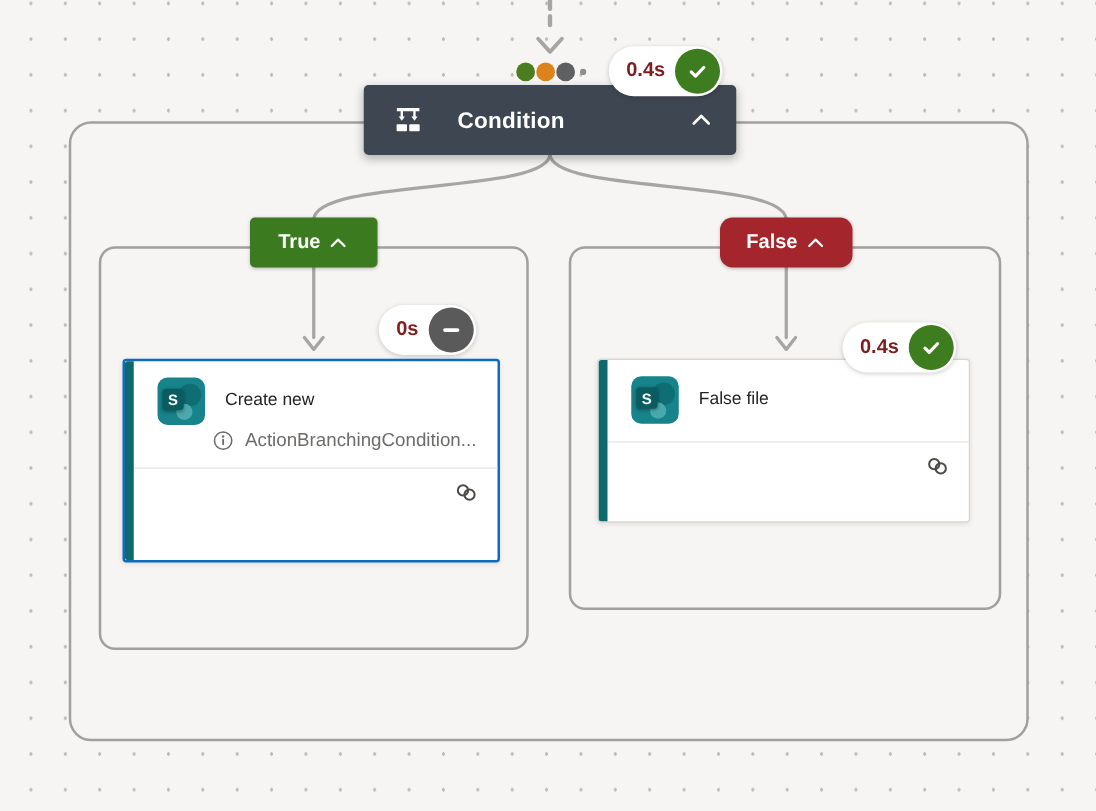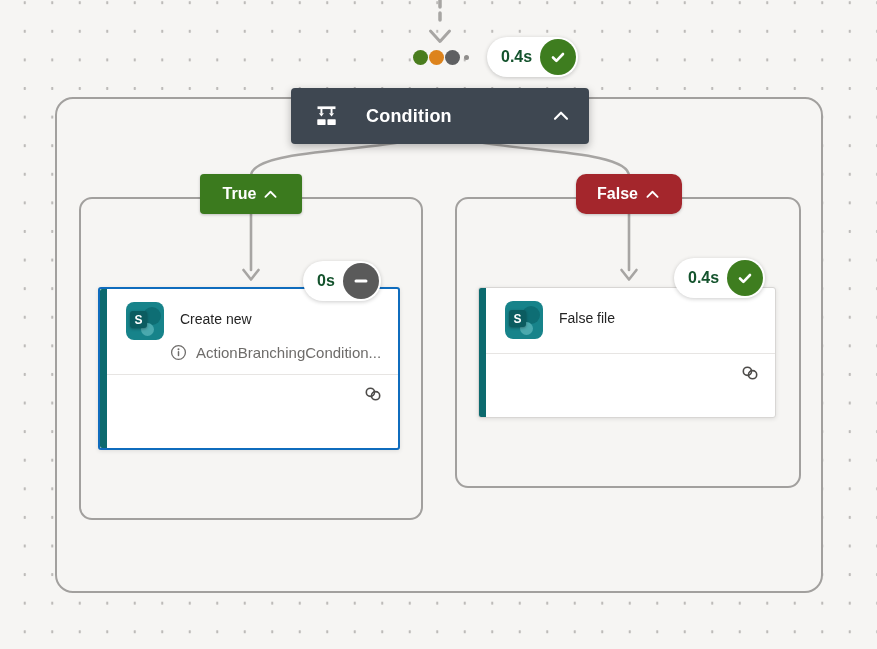--- a/index.html
+++ b/index.html
@@ -25,21 +25,20 @@
 
   svg.connectors { position:absolute; left:0; top:0; z-index:2; pointer-events:none; }
 
   
   .cond-header {
     position:absolute; left:291px; top:68px; width:298px; height:56px;
     background:#3e4751; border-radius:4px; z-index:4;
     display:flex; align-items:center; padding:0 18px 0 22px;
     box-shadow:0 3px 8px rgba(0,0,0,.28);
     cursor:pointer;
-    margin-top:20px;
   }
   .cond-title { color:#ffffff; font-size:18px; font-weight:bold; margin-left:26px; letter-spacing:.2px; }
   .cond-chevron { margin-left:auto; display:flex; }
 
   
   .dots-row { position:absolute; left:413px; top:50px; z-index:5; display:flex; align-items:center; }
   .dot { width:15px; height:15px; border-radius:50%; margin-right:1px; }
   .dot-green  { background:#4a7d1e; }
   .dot-orange { background:#dd831c; }
   .dot-gray   { background:#5f6062; }
@@ -47,29 +46,29 @@
 
   
   .dur-badge {
     position:absolute; z-index:5; height:40px;
     display:flex; align-items:center; gap:8px;
     background:#ffffff; border-radius:21px;
     padding:2px 2px 2px 14px;
     box-shadow:0 1px 4px rgba(0,0,0,.2);
     cursor:pointer;
   }
-  .dur-text { font-size:16px; font-weight:bold; color:#14532d; }
+  .dur-text { font-size:16px; font-weight:bold; color:#7f1d1d; }
   .status-circle {
     width:36px; height:36px; border-radius:50%;
     display:flex; align-items:center; justify-content:center; flex:none;
   }
   .status-success { background:#3e7d1f; }
   .status-skipped { background:#5a5a5a; }
   .badge-cond  { left:487px; top:37px; }
-  .badge-true-card  { left:303px; top:261px; }
+  .badge-true-card  { left:303px; top:244px; }
   .badge-false-card { left:674px; top:258px; }
 
   
   .branch-badge {
     position:absolute; top:174px; height:40px; z-index:5;
     display:flex; align-items:center; justify-content:center; gap:6px;
     border-radius:4px; color:#fff; font-size:16px; font-weight:bold;
     box-shadow:0 1px 3px rgba(0,0,0,.22); cursor:pointer;
   }
   .badge-true  { left:200px; width:102px; background:#3b7a1e; }

